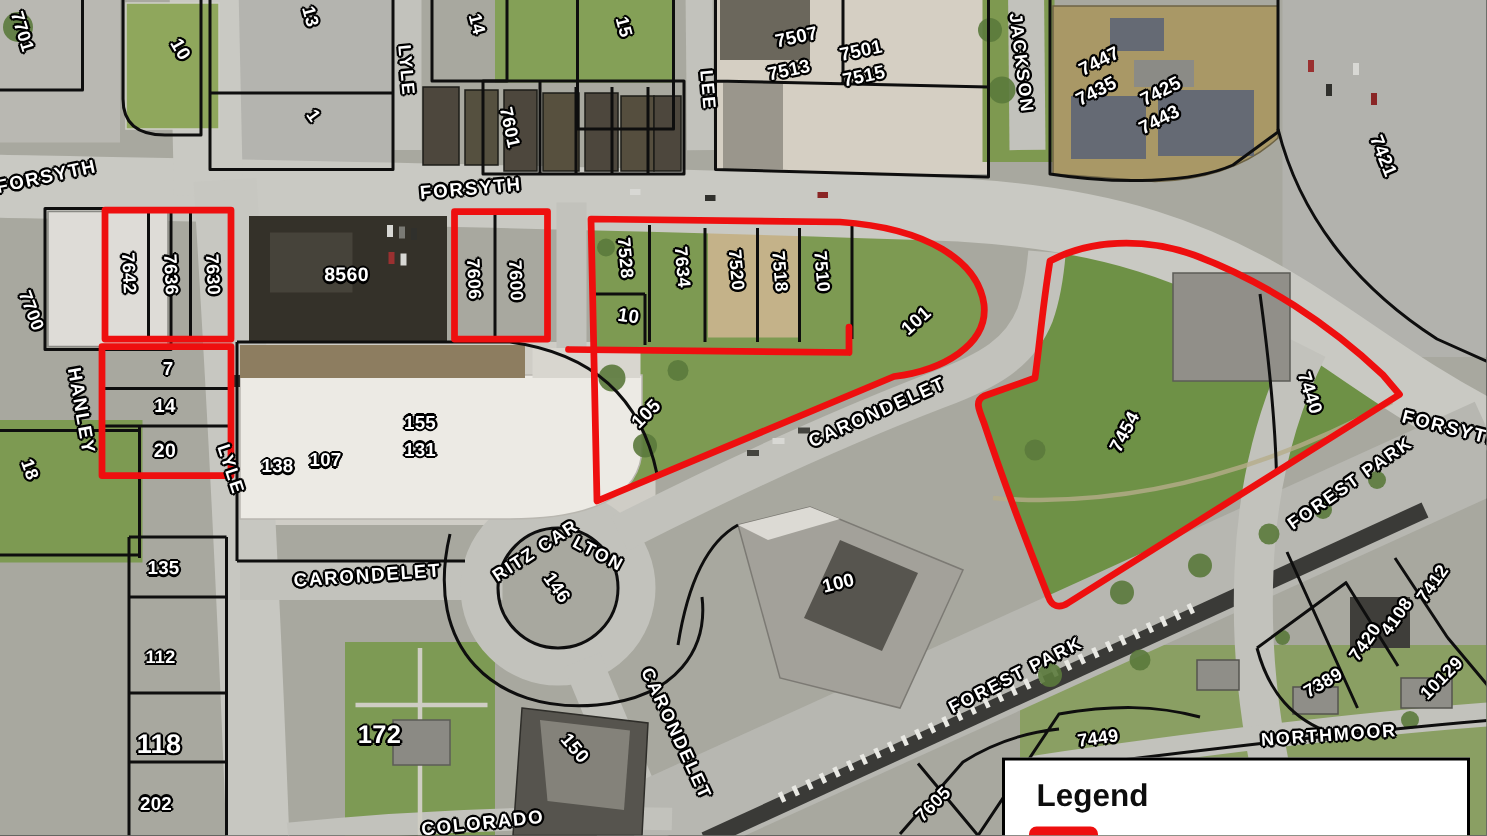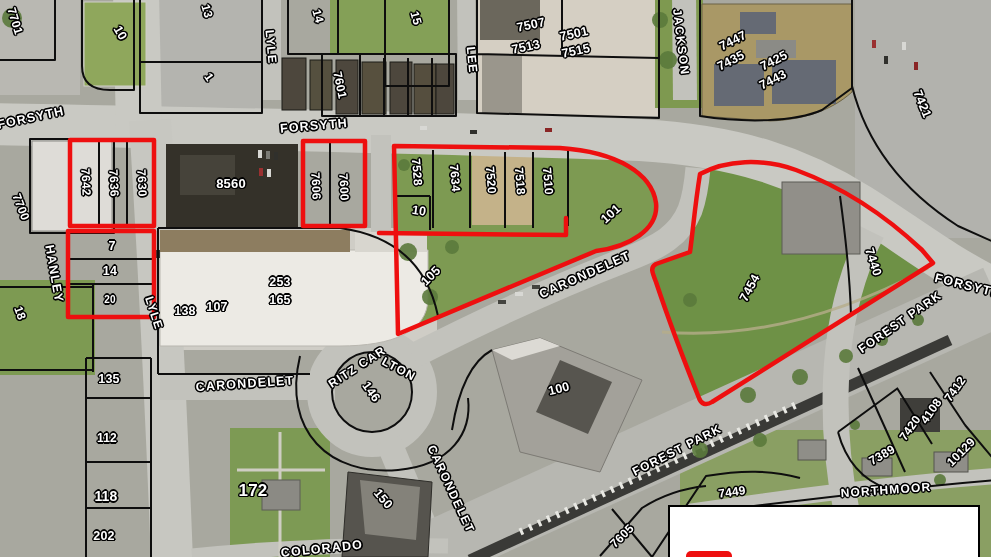--- a/index.html
+++ b/index.html
@@ -209,50 +209,51 @@
       <div class="lbl parcel" style="left: 773px; top: 80px; font-size: 12.5px; --r: -27deg;">7443</div>
       <div class="lbl parcel" style="left: 922px; top: 104px; font-size: 12.5px; --r: 68deg;">7421</div>
       <div class="lbl parcel" style="left: 86px; top: 182px; font-size: 12px; --r: 87deg;">7642</div>
       <div class="lbl parcel" style="left: 114px; top: 183px; font-size: 12px; --r: 87deg;">7636</div>
       <div class="lbl parcel" style="left: 142px; top: 183px; font-size: 12px; --r: 87deg;">7630</div>
       <div class="lbl parcel" style="left: 231px; top: 183px; font-size: 13px; --r: 0deg;">8560</div>
       <div class="lbl parcel" style="left: 316px; top: 186px; font-size: 12px; --r: 87deg;">7606</div>
       <div class="lbl parcel" style="left: 344px; top: 187px; font-size: 12px; --r: 87deg;">7600</div>
       <div class="lbl parcel" style="left: 112px; top: 246px; font-size: 12.5px; --r: 0deg;">7</div>
       <div class="lbl parcel" style="left: 110px; top: 271px; font-size: 12.5px; --r: 0deg;">14</div>
-      <div class="lbl parcel" style="left: 110px; top: 300px; font-size: 10px; --r: 0deg;">20</div>
+      <div class="lbl parcel" style="left: 110px; top: 300px; font-size: 13px; --r: 0deg;">20</div>
       <div class="lbl parcel" style="left: 417px; top: 172px; font-size: 12px; --r: 85deg;">7528</div>
       <div class="lbl parcel" style="left: 455px; top: 178px; font-size: 12px; --r: 85deg;">7634</div>
       <div class="lbl parcel" style="left: 491px; top: 180px; font-size: 12px; --r: 85deg;">7520</div>
       <div class="lbl parcel" style="left: 520px; top: 181px; font-size: 12px; --r: 85deg;">7518</div>
       <div class="lbl parcel" style="left: 548px; top: 181px; font-size: 12px; --r: 85deg;">7510</div>
       <div class="lbl parcel" style="left: 419px; top: 211px; font-size: 12.5px; --r: 8deg;">10</div>
       <div class="lbl parcel" style="left: 611px; top: 214px; font-size: 12.5px; --r: -42deg;">101</div>
       <div class="lbl parcel" style="left: 431px; top: 276px; font-size: 12.5px; --r: -45deg;">105</div>
       <div class="lbl parcel" style="left: 750px; top: 288px; font-size: 12.5px; --r: -62deg;">7454</div>
       <div class="lbl parcel" style="left: 873px; top: 262px; font-size: 12.5px; --r: 72deg;">7440</div>
       <div class="lbl parcel" style="left: 21px; top: 207px; font-size: 12px; --r: 69deg;">7700</div>
       <div class="lbl parcel" style="left: 20px; top: 313px; font-size: 12px; --r: 70deg;">18</div>
-      <div class="lbl parcel" style="left: 280px; top: 282px; font-size: 12.5px; --r: 0deg;">253</div>
-      <div class="lbl parcel" style="left: 280px; top: 300px; font-size: 12.5px; --r: 0deg;">165</div>
+      <div class="lbl parcel" style="left: 280px; top: 282px; font-size: 12.5px; --r: 0deg;">155</div>
+      <div class="lbl parcel" style="left: 280px; top: 300px; font-size: 12.5px; --r: 0deg;">131</div>
       <div class="lbl parcel" style="left: 185px; top: 311px; font-size: 12.5px; --r: 0deg;">138</div>
       <div class="lbl parcel" style="left: 217px; top: 307px; font-size: 12.5px; --r: 0deg;">107</div>
       <div class="lbl parcel" style="left: 109px; top: 379px; font-size: 12.5px; --r: 0deg;">135</div>
       <div class="lbl parcel" style="left: 107px; top: 438px; font-size: 12px; --r: 0deg;">112</div>
-      <div class="lbl parcel" style="left: 106px; top: 496px; font-size: 14px; --r: 0deg;">118</div>
+      <div class="lbl parcel" style="left: 106px; top: 496px; font-size: 18px; --r: 0deg;">118</div>
       <div class="lbl parcel" style="left: 104px; top: 536px; font-size: 12.5px; --r: 0deg;">202</div>
       <div class="lbl parcel" style="left: 253px; top: 490px; font-size: 17px; --r: 0deg;">172</div>
       <div class="lbl parcel" style="left: 371px; top: 392px; font-size: 12.5px; --r: 55deg;">146</div>
       <div class="lbl parcel" style="left: 383px; top: 499px; font-size: 12.5px; --r: 50deg;">150</div>
       <div class="lbl parcel" style="left: 559px; top: 389px; font-size: 12.5px; --r: -14deg;">100</div>
       <div class="lbl parcel" style="left: 955px; top: 389px; font-size: 12px; --r: -55deg;">7412</div>
       <div class="lbl parcel" style="left: 931px; top: 411px; font-size: 12px; --r: -55deg;">4108</div>
       <div class="lbl parcel" style="left: 910px; top: 428px; font-size: 12px; --r: -55deg;">7420</div>
       <div class="lbl parcel" style="left: 882px; top: 455px; font-size: 12px; --r: -30deg;">7389</div>
       <div class="lbl parcel" style="left: 961px; top: 452px; font-size: 12px; --r: -45deg;">10129</div>
       <div class="lbl parcel" style="left: 732px; top: 492px; font-size: 12px; --r: -8deg;">7449</div>
       <div class="lbl parcel" style="left: 622px; top: 536px; font-size: 12px; --r: -45deg;">7605</div>
     </div>
 
   <div id="legend">
+    <div class="title">Legend</div>
     <div class="swatch"></div>
   </div>
 </div>
 
 </body></html>

